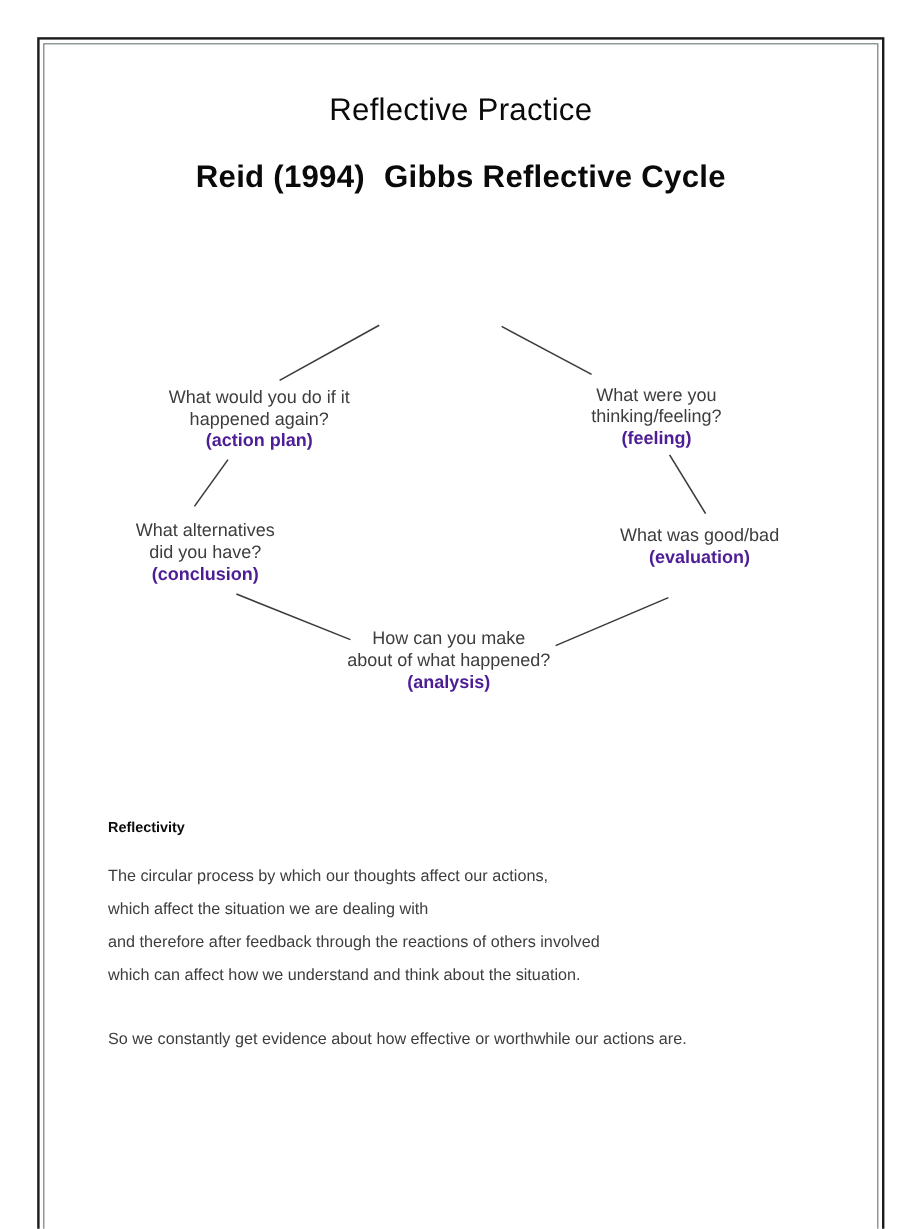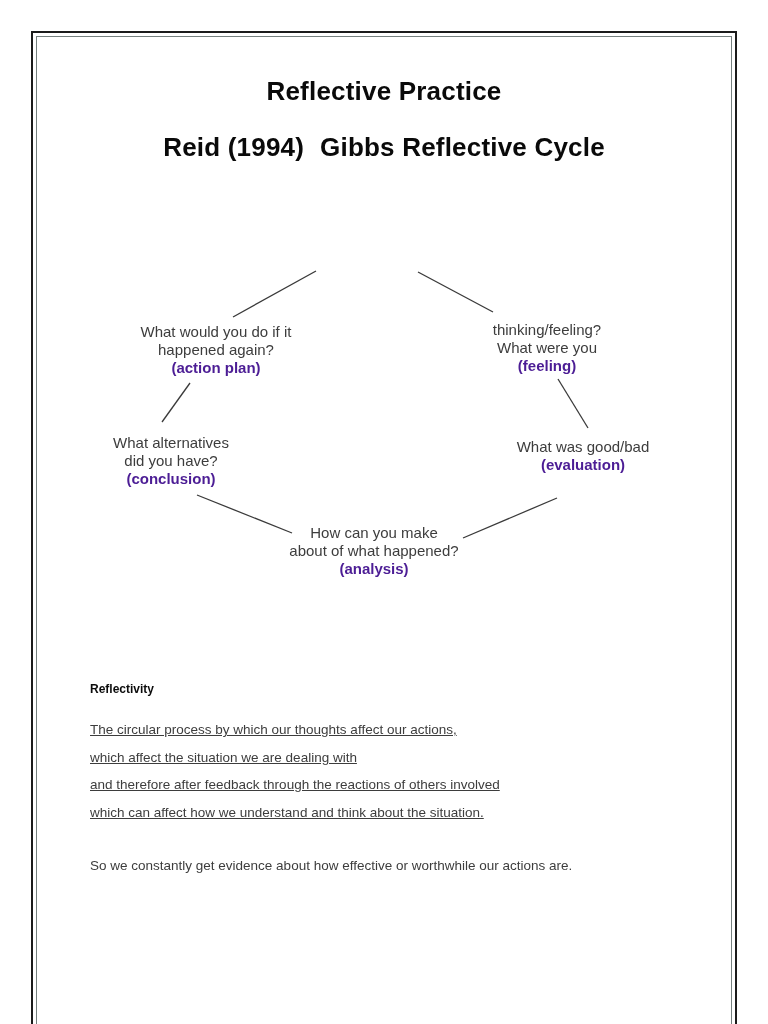--- a/index.html
+++ b/index.html
@@ -24,21 +24,21 @@
   .frame-inner {
     position: absolute;
     left: 3px; right: 3px; top: 3px; bottom: 3px;
     border: 1px solid #75807f;
   }
 
   .doc-title {
     position: absolute;
     left: 31px; top: 78px; width: 706px;
     text-align: center;
-    font-size: 26px; font-weight: bold; color: #0a0a0a;
+    font-size: 26px; font-weight: normal; color: #0a0a0a;
     line-height: 26px;
     letter-spacing: 0.2px;
   }
   .doc-subtitle {
     position: absolute;
     left: 31px; top: 134px; width: 706px;
     text-align: center;
     font-size: 26px; font-weight: bold; color: #0a0a0a;
     line-height: 26px;
     letter-spacing: 0.2px;
@@ -65,21 +65,21 @@
     position: absolute;
     left: 90px; top: 680px;
     font-size: 12px; font-weight: bold; color: #0c0c0c;
     line-height: 18px;
   }
   .paragraph {
     position: absolute;
     left: 90px; top: 716px; width: 600px;
     font-size: 13.5px; color: #3d3d3d;
   }
-  .paragraph .pline { line-height: 27.5px; white-space: nowrap; text-decoration: underline; }
+  .paragraph .pline { line-height: 27.5px; white-space: nowrap; }
   .closing-line {
     position: absolute;
     left: 90px; top: 852px; width: 640px;
     font-size: 13.5px; color: #3d3d3d;
     line-height: 27.5px; white-space: nowrap;
   }
 </style>
 </head>
 <body>
 
@@ -104,22 +104,22 @@
     <line stroke="#3a3a3a" stroke-width="1.3" x1="463" y1="538" x2="557" y2="498"></line>
   </svg>
 
   <div class="node" style="left:96px; top:323px;">
     <div>What would you do if it</div>
     <div>happened again?</div>
     <div class="label">(action plan)</div>
   </div>
 
   <div class="node" style="left:427px; top:321px;">
+    <div>What were you</div>
     <div>thinking/feeling?</div>
-    <div>What were you</div>
     <div class="label">(feeling)</div>
   </div>
 
   <div class="node" style="left:51px; top:434px;">
     <div>What alternatives</div>
     <div>did you have?</div>
     <div class="label">(conclusion)</div>
   </div>
 
   <div class="node" style="left:463px; top:438px;">

